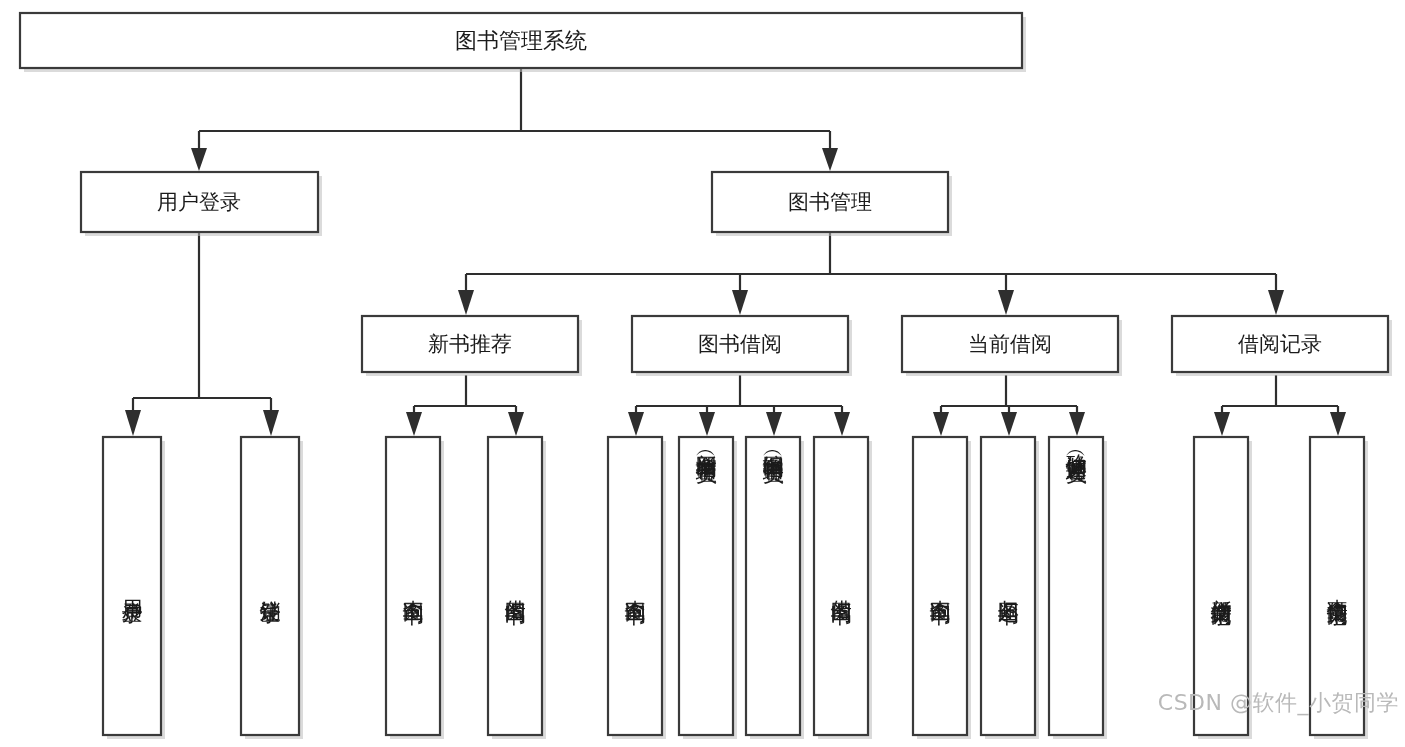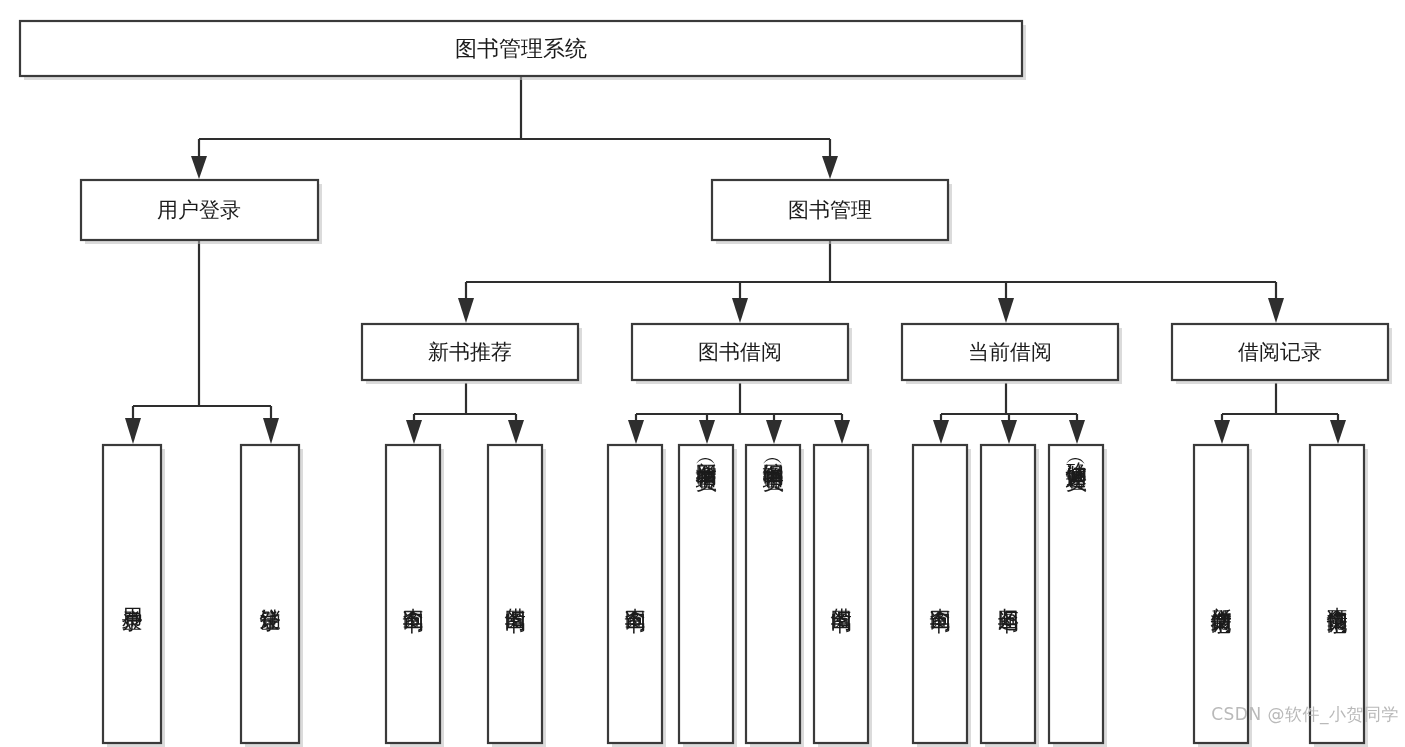--- a/index.html
+++ b/index.html
@@ -12,21 +12,20 @@
     width: 1405px;
     height: 747px;
     font-family: "DejaVu Sans", "Liberation Sans", sans-serif;
     overflow: hidden;
   }
   #diagram-root {
     position: relative;
     width: 1405px;
     height: 724px;
     background: #ffffff;
-    margin-top: 8px;
   }
   svg#tree-svg {
     position: absolute;
     left: 0;
     top: 0;
     width: 1405px;
     height: 747px;
     display: block;
   }
   .node-box {
@@ -77,21 +76,21 @@
     letter-spacing: 1.5px;
     color: #1b1b1b;
     white-space: nowrap;
     text-align: center;
   }
   #watermark {
     position: absolute;
     right: 6px;
     bottom: 6px;
     font-family: "DejaVu Sans", "Liberation Sans", sans-serif;
-    font-size: 17px;
+    font-size: 22px;
     color: #b9b9b9;
     letter-spacing: 0.5px;
     user-select: none;
     white-space: nowrap;
   }
 </style>
 </head>
 <body>
 
 <div id="diagram-root">

